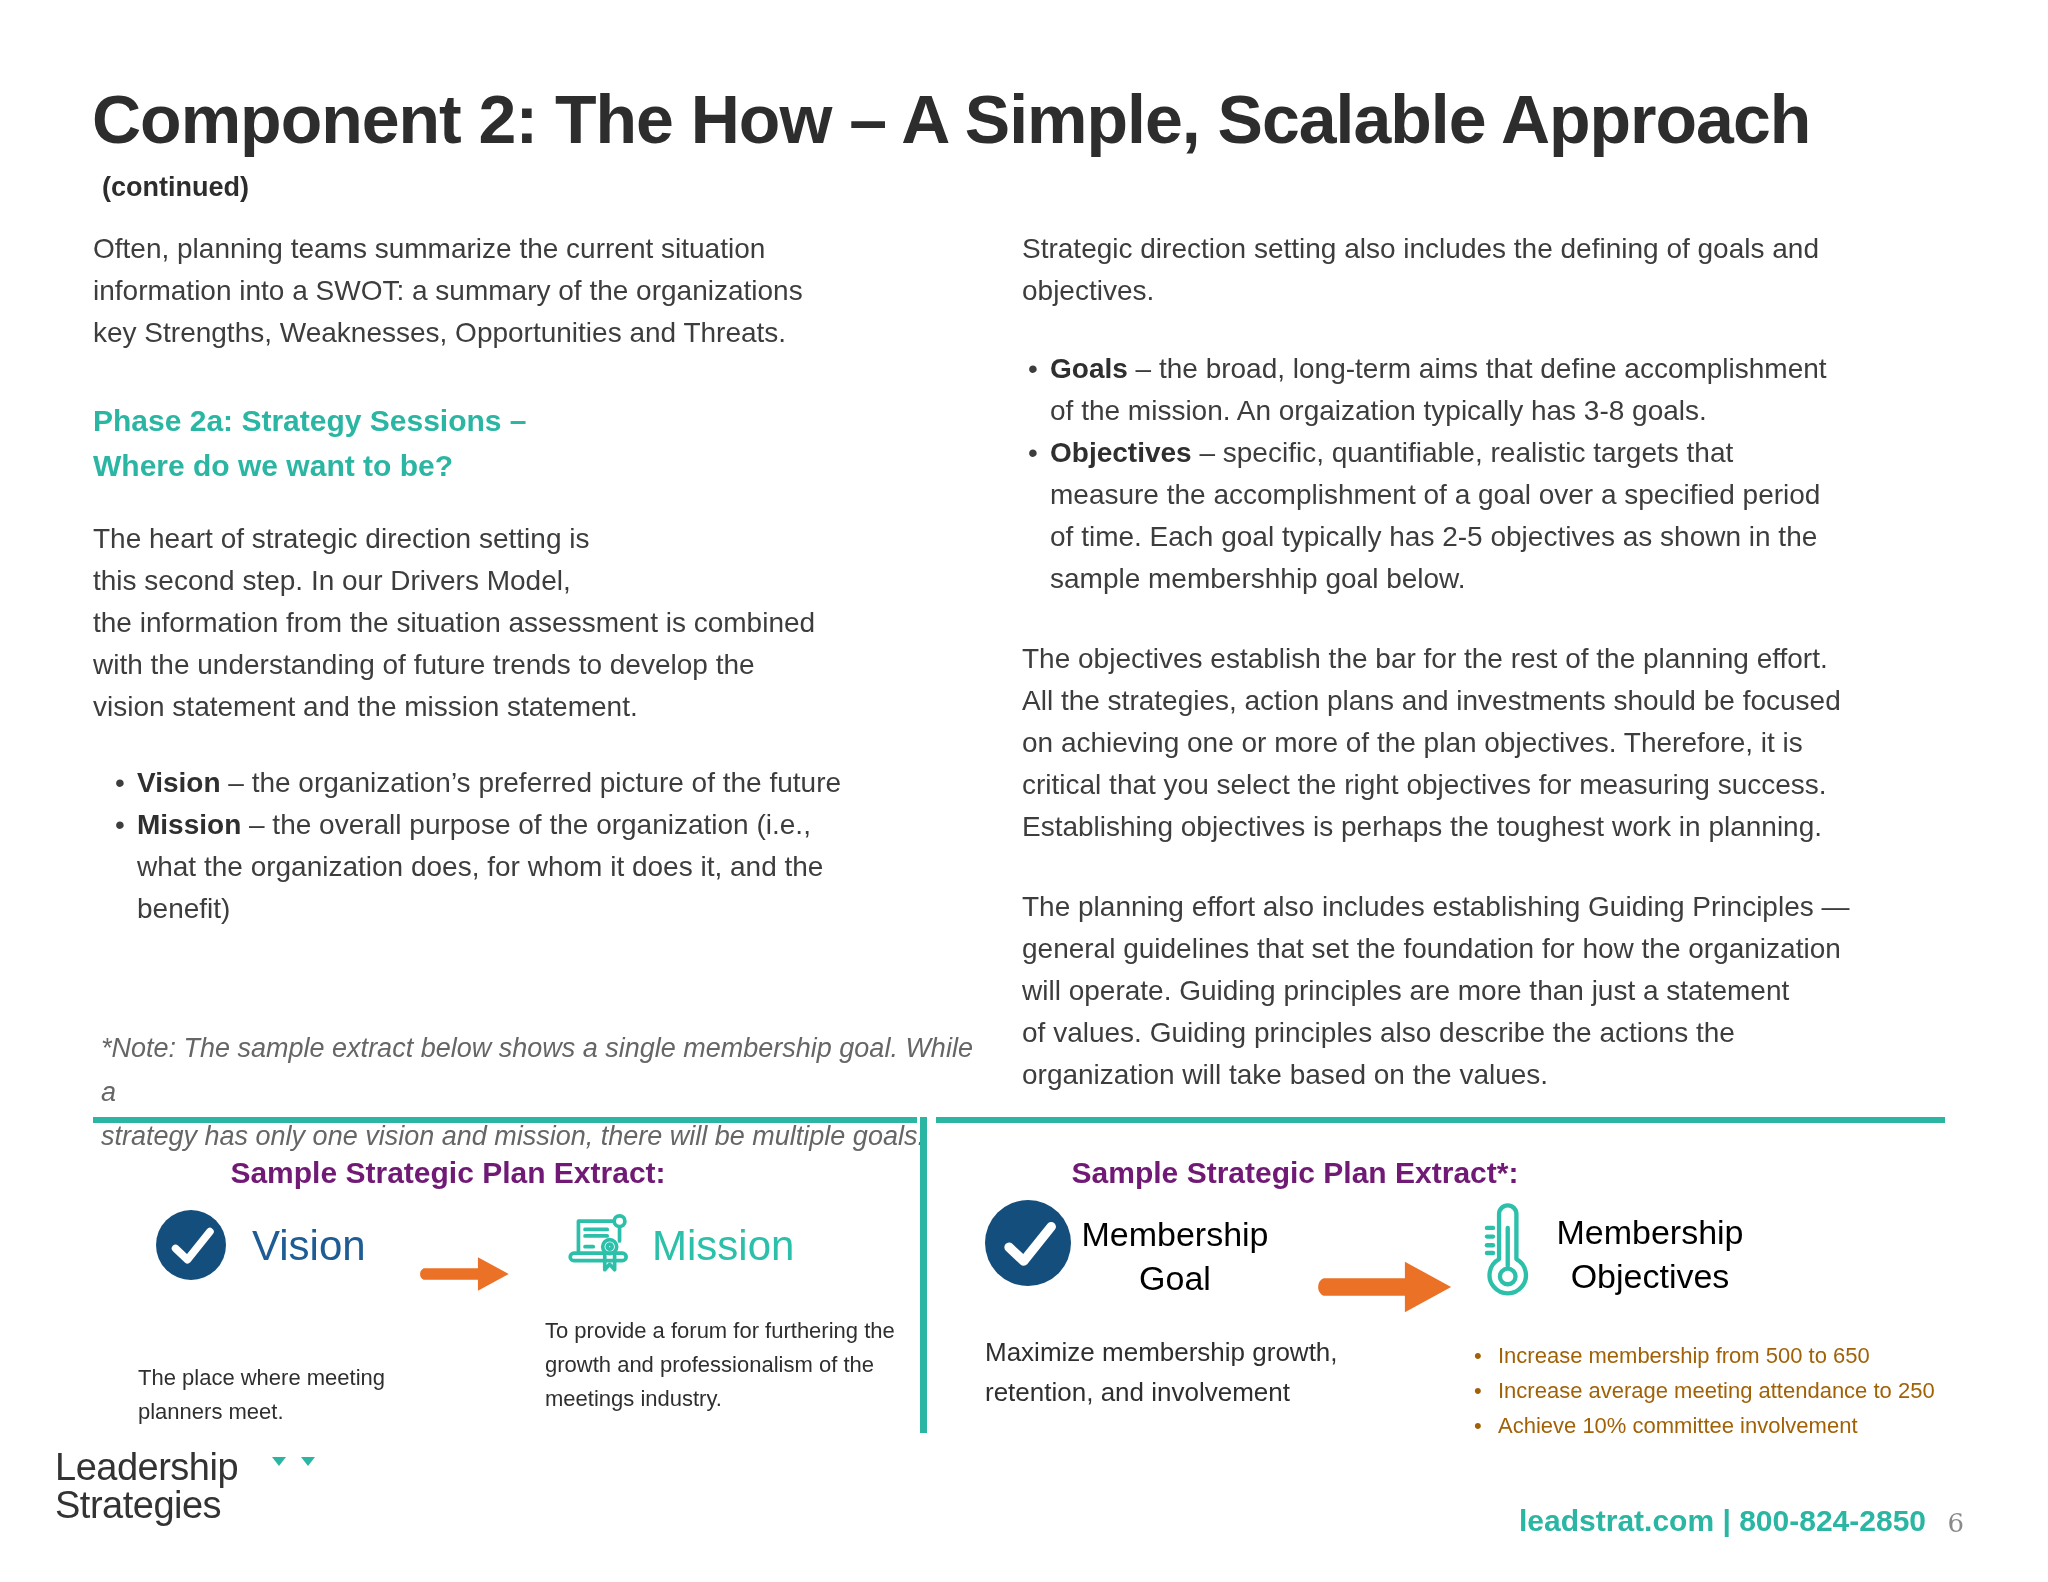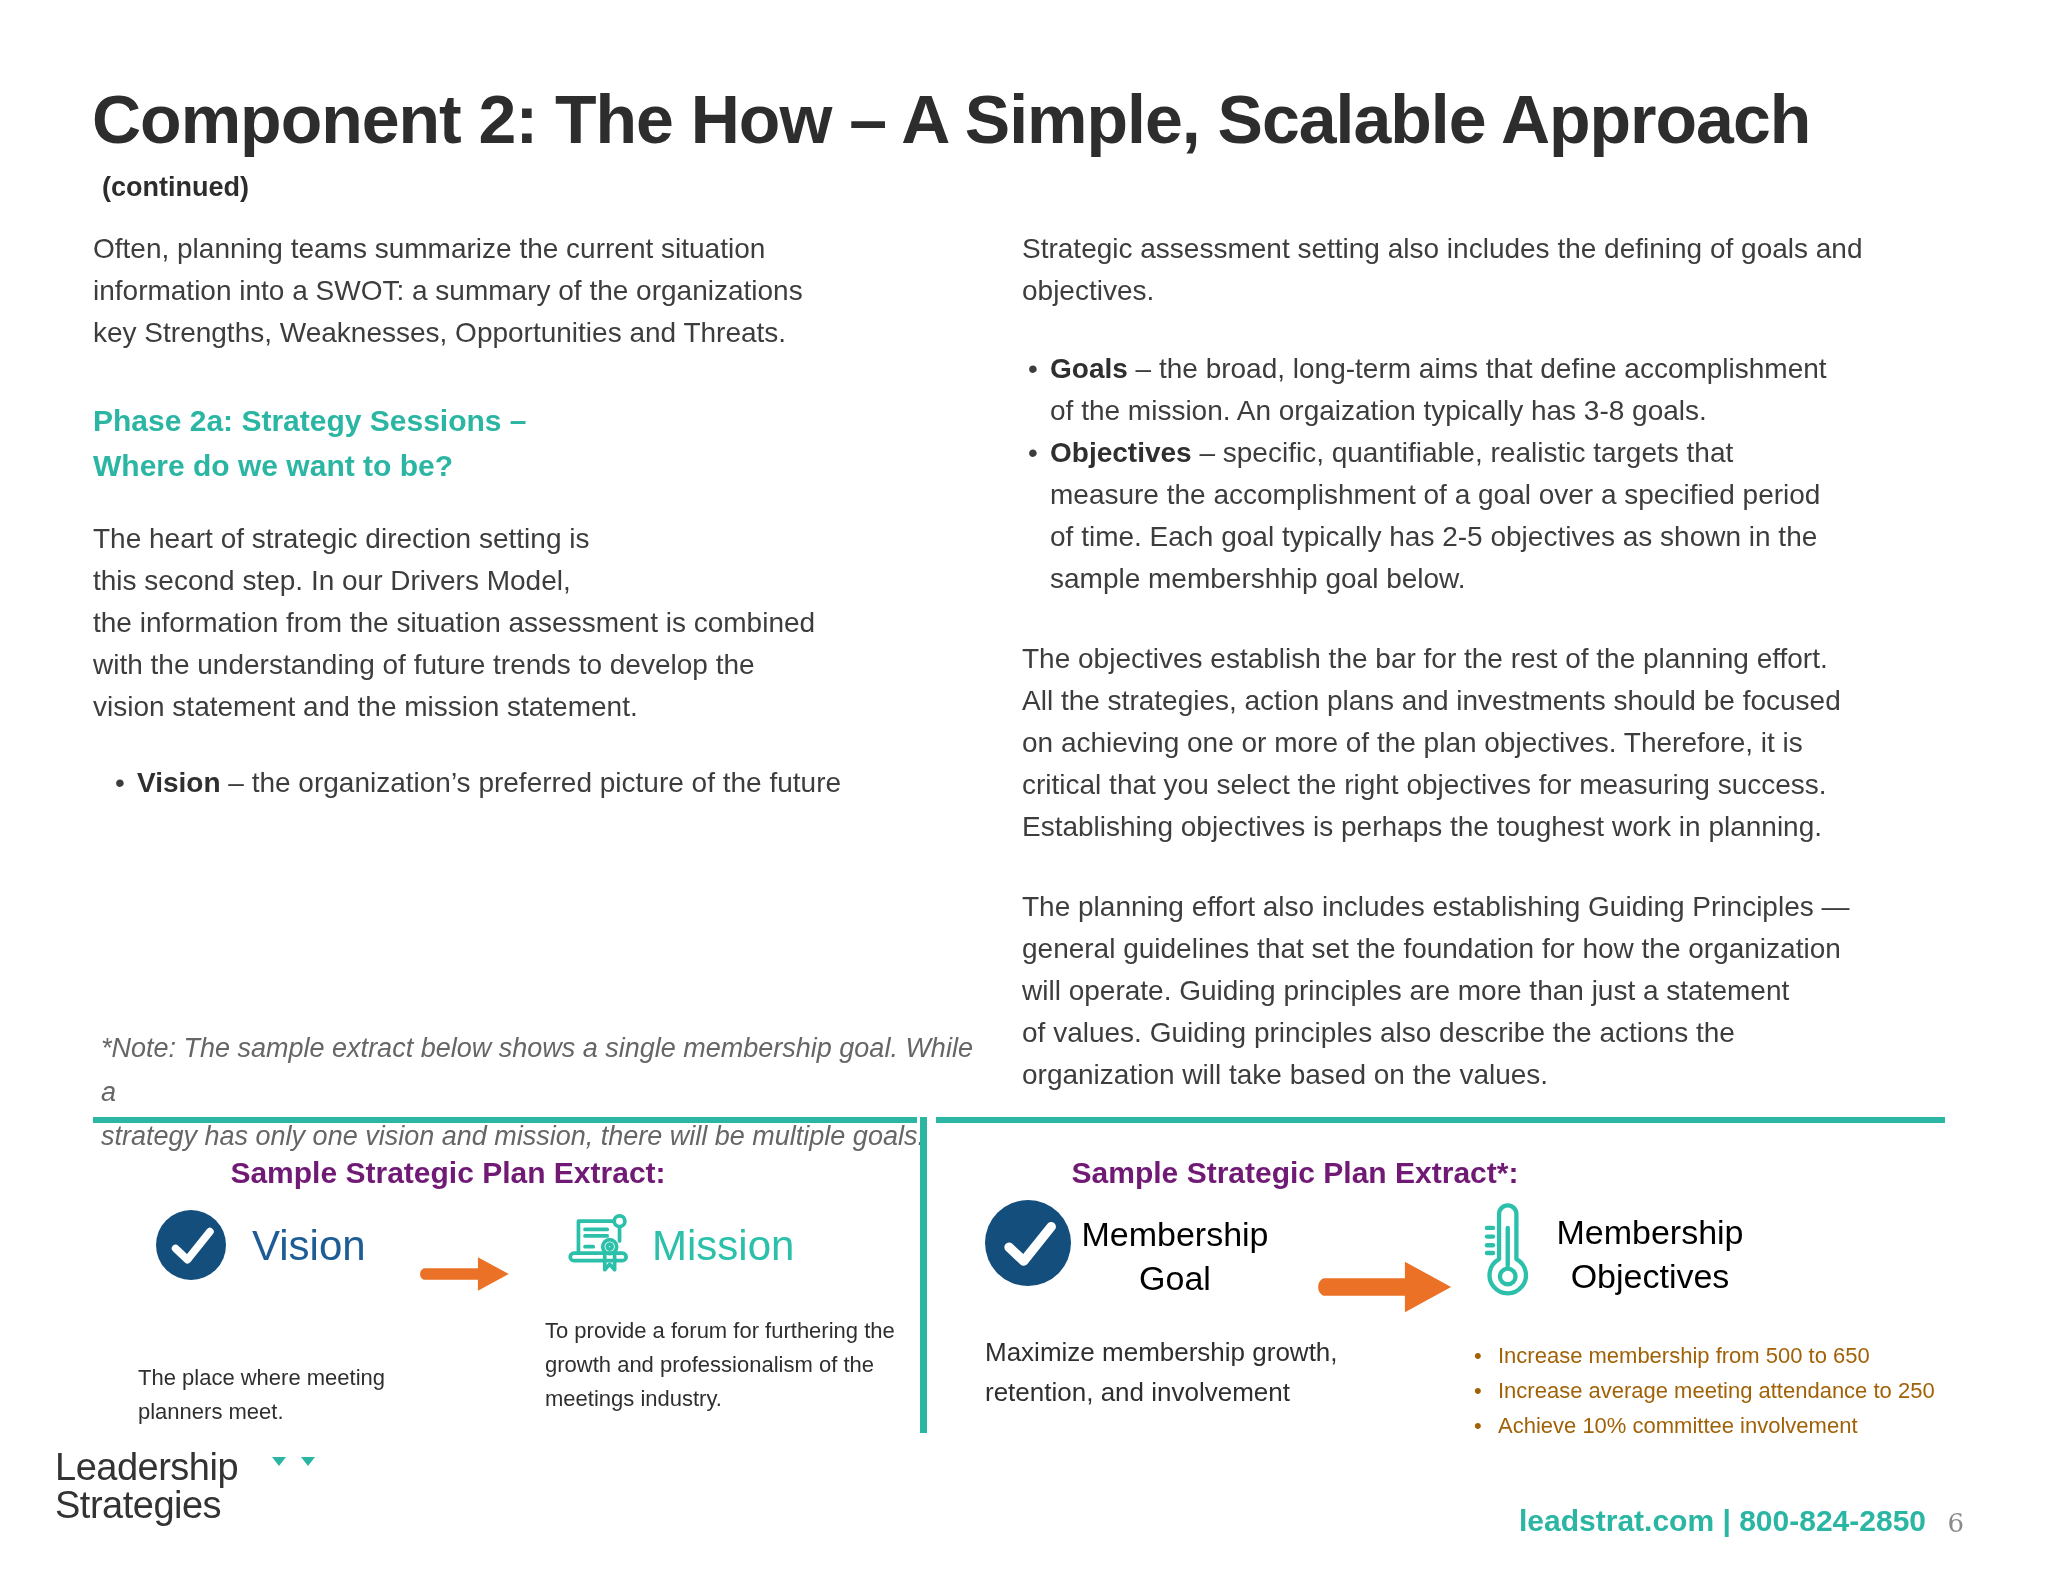--- a/index.html
+++ b/index.html
@@ -117,27 +117,30 @@
 Where do we want to be?</div>
   <div class="abs body-text l-col l-body pre">The heart of strategic direction setting is
 this second step. In our Drivers Model,
 the information from the situation assessment is combined
 with the understanding of future trends to develop the
 vision statement and the mission statement.</div>
 
   <div class="abs l-col l-bullets">
     <ul class="blist">
       <li><strong>Vision</strong><span class="pre"> – the organization’s preferred picture of the future</span></li>
+      <li><strong>Mission</strong><span class="pre"> – the overall purpose of the organization (i.e.,
+what the organization does, for whom it does it, and the
+benefit)</span></li>
     </ul>
   </div>
 
   <div class="abs l-note pre">*Note: The sample extract below shows a single membership goal. While a
 strategy has only one vision and mission, there will be multiple goals.</div>
 
-  <div class="abs body-text r-col r-intro pre">Strategic assessment setting also includes the defining of goals and
+  <div class="abs body-text r-col r-intro pre">Strategic direction setting also includes the defining of goals and
 objectives.</div>
 
   <div class="abs r-col r-bullets">
     <ul class="blist">
       <li><strong>Goals</strong><span class="pre"> – the broad, long-term aims that define accomplishment
 of the mission. An orgaization typically has 3-8 goals.</span></li>
       <li><strong>Objectives</strong><span class="pre"> – specific, quantifiable, realistic targets that
 measure the accomplishment of a goal over a specified period
 of time. Each goal typically has 2-5 objectives as shown in the
 sample membershhip goal below.</span></li>

